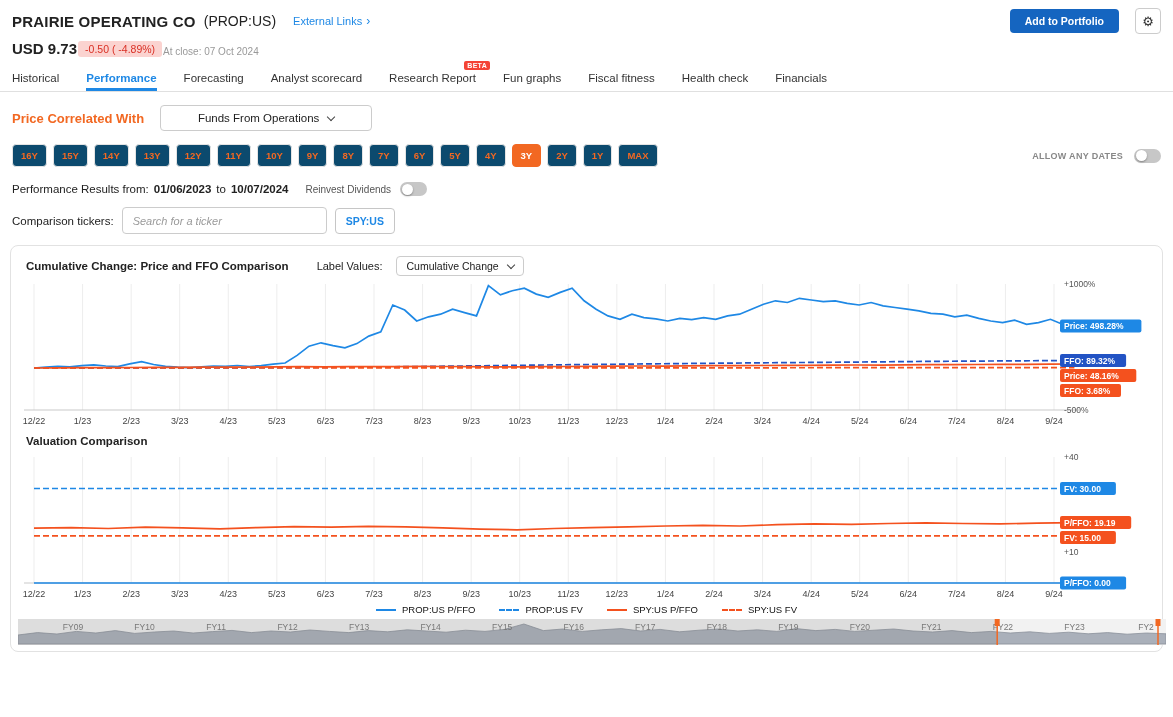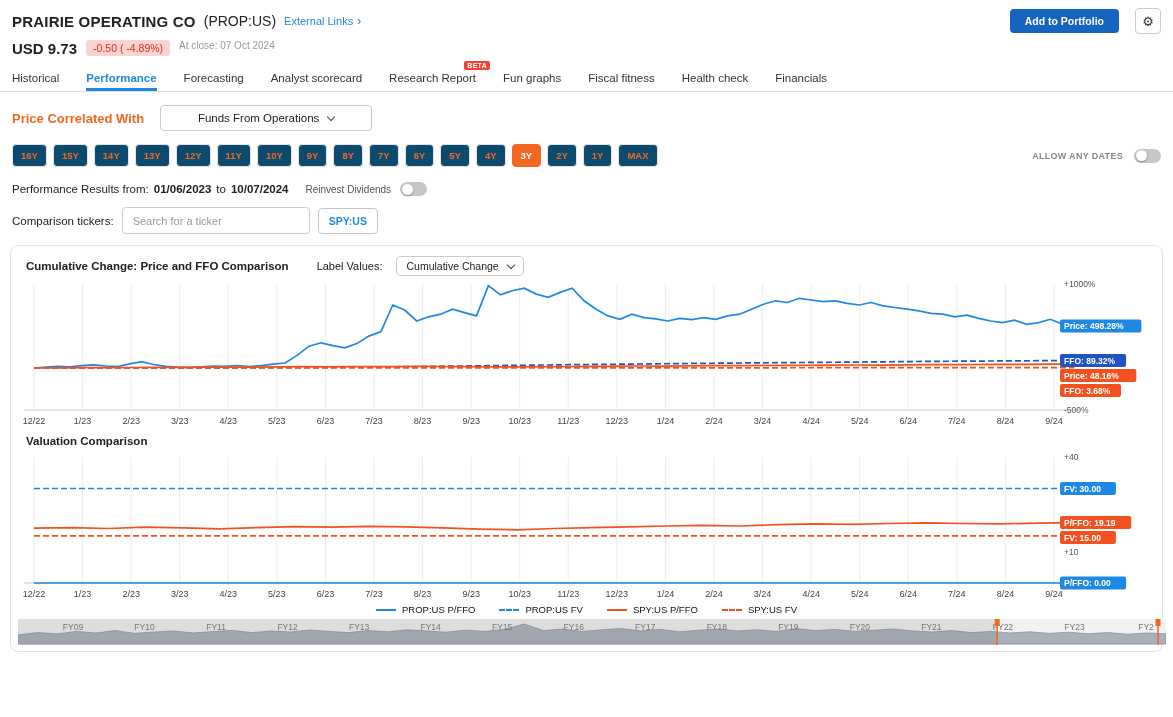--- a/index.html
+++ b/index.html
@@ -1,26 +1,26 @@
 <!DOCTYPE html>
 <html><head>
 <meta charset="utf-8">
 <style>
   *{box-sizing:border-box;margin:0;padding:0;}
   body{width:1173px;height:717px;font-family:"Liberation Sans",sans-serif;background:#fff;color:#222;overflow:hidden;}
   .topbar{padding:8px 12px 0;}
   .title-row{display:flex;align-items:center;gap:8px;}
   .company{font-size:15px;font-weight:bold;letter-spacing:.2px;}
   .ticker{font-size:14px;color:#222;}
-  .ext-link{color:#1e88e5;font-size:11px;cursor:pointer;display:flex;align-items:center;gap:4px;margin-left:0;}
+  .ext-link{color:#1e88e5;font-size:11px;cursor:pointer;display:flex;align-items:center;gap:4px;margin-left:9px;}
   .chev{font-size:12px;line-height:10px;}
   .spacer{flex:1;}
   .btn-primary{background:#1565c0;color:#fff;border:none;border-radius:4px;font-size:10.5px;font-weight:bold;padding:6px 15px;cursor:pointer;font-family:inherit;}
   .btn-gear{width:26px;height:26px;border:1px solid #ccc;background:#fff;border-radius:4px;font-size:13px;cursor:pointer;color:#333;display:flex;align-items:center;justify-content:center;}
-  .price-row{display:flex;align-items:flex-start;gap:9px;margin-top:6px;}
+  .price-row{display:flex;align-items:flex-end;gap:1px;margin-top:6px;}
   .price{font-size:15px;font-weight:bold;}
   .change-badge{background:#fbd3d0;color:#d93025;font-size:10.5px;padding:2px 7px;border-radius:3px;}
   .at-close{color:#999;font-size:10px;}
   .tabs{display:flex;gap:27px;border-bottom:1px solid #e0e0e0;padding:0 12px;margin-top:8px;}
   .tab{position:relative;font-size:11.5px;color:#333;padding:7px 0 7px;cursor:pointer;white-space:nowrap;}
   .tab.active{color:#1e88e5;font-weight:bold;border-bottom:3px solid #1e88e5;padding-bottom:4px;}
   .beta{position:absolute;top:-4px;right:-14px;background:#f44336;color:#fff;font-size:7px;font-weight:bold;padding:1px 3px;border-radius:2px;letter-spacing:.3px;}
   .controls{padding:0 12px;}
   .row{display:flex;align-items:center;}
   .corr-row{gap:16px;margin-top:13px;}
@@ -31,21 +31,21 @@
   .range-row{gap:6px;margin-top:13px;}
   .range-btn{border:1px solid #e4e4e4;background:#0c4a6e;color:#f26822;font-size:9.5px;font-weight:bold;padding:5px 8px;border-radius:4px;cursor:pointer;font-family:inherit;}
   .range-btn.active{background:#f26822;color:#fff;border-color:#f26822;}
   .allow-label{font-size:9px;color:#888;font-weight:bold;letter-spacing:.3px;margin-right:5px;}
   .toggle{width:27px;height:14px;background:#c7c7c7;border-radius:8px;position:relative;display:inline-block;cursor:pointer;flex:none;}
   .toggle .knob{position:absolute;left:1.5px;top:1.5px;width:11px;height:11px;background:#fff;border-radius:50%;box-shadow:0 1px 2px rgba(0,0,0,.35);}
   .perf-row{gap:5px;margin-top:15px;font-size:11.5px;}
   .perf-row b{font-weight:bold;}
   .reinvest{font-size:10px;color:#555;margin-left:12px;margin-right:4px;}
   .comp-row{gap:8px;margin-top:11px;font-size:11.5px;}
-  .ticker-search{width:188px;height:27px;border:1px solid #ccc;border-radius:4px;padding:0 10px;font-size:11px;font-family:inherit;color:#333;}
+  .ticker-search{width:205px;height:27px;border:1px solid #ccc;border-radius:4px;padding:0 10px;font-size:11px;font-family:inherit;color:#333;font-style:italic;}
   .ticker-search::placeholder{color:#9a9a9a;}
   .ticker-chip{border:1px solid #c6c6c6;border-radius:4px;color:#1e88e5;font-weight:bold;font-size:10.5px;padding:6px 10px;cursor:pointer;}
   .card{margin:11px 10px 0;border:1px solid #e2e2e2;border-radius:8px;padding:10px 7px 6px;}
   .chart-header{display:flex;align-items:center;gap:14px;padding:0 8px 2px;}
   .chart-title{font-size:11.5px;font-weight:bold;}
   .lv-label{font-size:11px;margin-left:14px;}
   .chart{line-height:0;}
   svg text{font-family:"Liberation Sans",sans-serif;}
   .legend{display:flex;justify-content:center;gap:24px;align-items:center;margin:1px 0 4px;}
   .legend-item{display:flex;align-items:center;gap:6px;font-size:9.5px;color:#111;cursor:pointer;}

